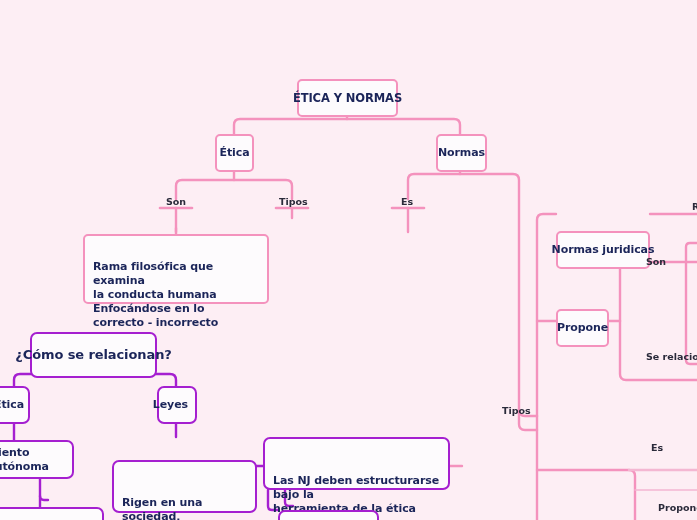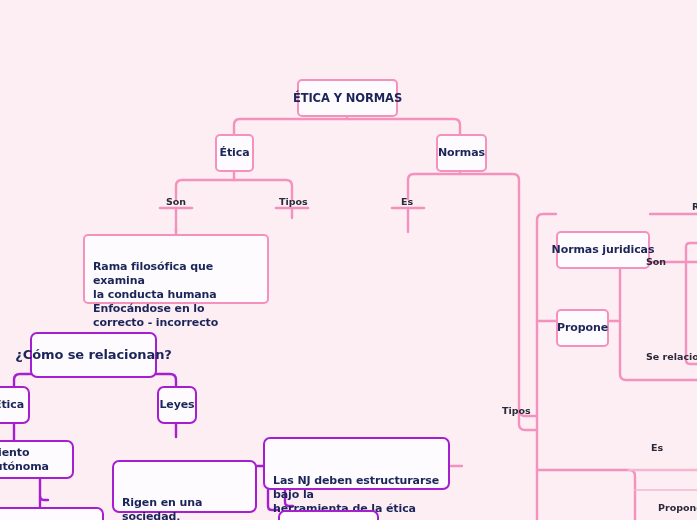--- a/index.html
+++ b/index.html
@@ -153,21 +153,21 @@
 
 
   <div class="node purple" style="left:30px; top:332px; width:127px; height:46px; display:flex; align-items:center; justify-content:center; font-size:13px;">
     <span>¿Cómo se relacionan?</span>
   </div>
 
   <div class="node purple" style="left:-12px; top:386px; width:42px; height:25px; display:flex; align-items:center; justify-content:center;">
     <span>Ética</span>
   </div>
 
-  <div class="node purple" style="left:157px; top:386px; width:40px; height:25px; display:flex; align-items:center; justify-content:center;">
+  <div class="node purple" style="left:157px; top:386px; width:40px; height:25px; display:flex; align-items:center; justify-content:flex-end;">
     <span>Leyes</span>
   </div>
 
   <div class="node purple" style="left:-48px; top:440px; width:122px; height:39px; padding:5px 8px; white-space:pre-line; display:flex; flex-direction:column; justify-content:center;">
     <span>...tamiento
 , es autónoma</span>
   </div>
 
   <div class="node purple" style="left:-48px; top:507px; width:152px; height:30px; padding:5px 8px;">
     

